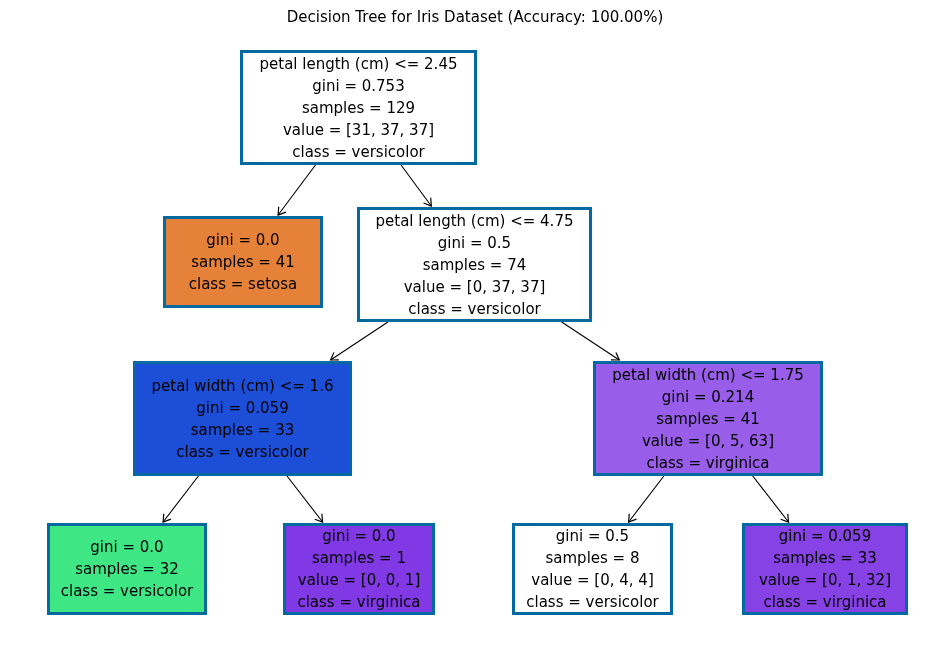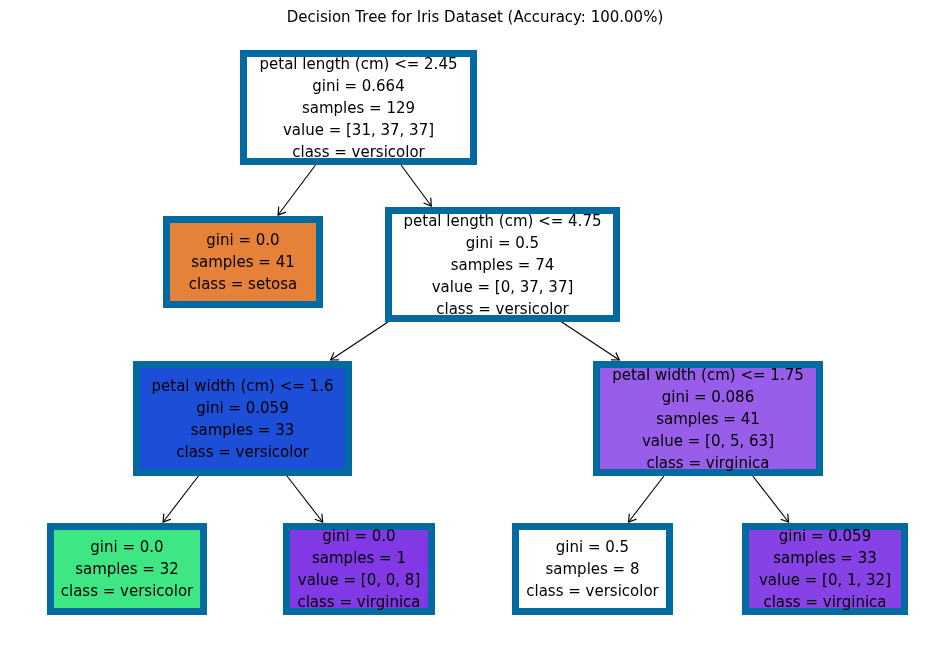--- a/index.html
+++ b/index.html
@@ -28,21 +28,21 @@
     position: absolute;
     left: 0;
     top: 0;
     width: 950px;
     height: 658px;
     pointer-events: none;
   }
   .node {
     position: absolute;
     box-sizing: border-box;
-    border: 7px solid #0369a1;
+    border: 3px solid #0369a1;
     display: flex;
     flex-direction: column;
     justify-content: center;
     align-items: center;
     text-align: center;
     color: #000000;
   }
   .node-line {
     font-size: 15px;
     line-height: 22px;
@@ -66,64 +66,65 @@
       <line x1="387.9" y1="322.0" x2="330.6" y2="360.0" stroke="#000000" stroke-width="1.1" marker-end="url(#arrowhead)"></line>
       <line x1="561.7" y1="322.0" x2="619.3" y2="360.0" stroke="#000000" stroke-width="1.1" marker-end="url(#arrowhead)"></line>
       <line x1="198.4" y1="476.0" x2="163.1" y2="522.0" stroke="#000000" stroke-width="1.1" marker-end="url(#arrowhead)"></line>
       <line x1="287.0" y1="476.0" x2="322.6" y2="522.0" stroke="#000000" stroke-width="1.1" marker-end="url(#arrowhead)"></line>
       <line x1="663.9" y1="476.0" x2="628.6" y2="522.0" stroke="#000000" stroke-width="1.1" marker-end="url(#arrowhead)"></line>
       <line x1="752.7" y1="476.0" x2="788.5" y2="522.0" stroke="#000000" stroke-width="1.1" marker-end="url(#arrowhead)"></line>
     </svg>
 
   <div class="node" style="left: 240px; top: 50px; width: 237px; height: 115px; background: rgb(255, 255, 255);">
       <div class="node-line">petal length (cm) &lt;= 2.45</div>
-      <div class="node-line">gini = 0.664</div>
+      <div class="node-line">gini = 0.753</div>
       <div class="node-line">samples = 129</div>
       <div class="node-line">value = [31, 37, 37]</div>
       <div class="node-line">class = versicolor</div>
     </div>
   <div class="node" style="left: 163px; top: 216px; width: 160px; height: 92px; background: rgb(229, 129, 57);">
       <div class="node-line">gini = 0.0</div>
       <div class="node-line">samples = 41</div>
       <div class="node-line">class = setosa</div>
     </div>
-  <div class="node" style="left: 357px; top: 207px; width: 235px; height: 115px; background: rgb(255, 255, 255); margin-left: 28px;">
+  <div class="node" style="left: 357px; top: 207px; width: 235px; height: 115px; background: rgb(255, 255, 255);">
       <div class="node-line">petal length (cm) &lt;= 4.75</div>
       <div class="node-line">gini = 0.5</div>
       <div class="node-line">samples = 74</div>
       <div class="node-line">value = [0, 37, 37]</div>
       <div class="node-line">class = versicolor</div>
     </div>
   <div class="node" style="left: 133px; top: 361px; width: 219px; height: 115px; background: #1d4ed8;">
       <div class="node-line">petal width (cm) &lt;= 1.6</div>
       <div class="node-line">gini = 0.059</div>
       <div class="node-line">samples = 33</div>
       <div class="node-line">class = versicolor</div>
     </div>
   <div class="node" style="left: 593px; top: 361px; width: 230px; height: 115px; background: rgb(152, 93, 233);">
       <div class="node-line">petal width (cm) &lt;= 1.75</div>
-      <div class="node-line">gini = 0.086</div>
+      <div class="node-line">gini = 0.214</div>
       <div class="node-line">samples = 41</div>
       <div class="node-line">value = [0, 5, 63]</div>
       <div class="node-line">class = virginica</div>
     </div>
   <div class="node" style="left: 47px; top: 523px; width: 160px; height: 92px; background: rgb(62, 230, 132);">
       <div class="node-line">gini = 0.0</div>
       <div class="node-line">samples = 32</div>
       <div class="node-line">class = versicolor</div>
     </div>
   <div class="node" style="left: 283px; top: 523px; width: 152px; height: 92px; background: rgb(129, 57, 229);">
       <div class="node-line">gini = 0.0</div>
       <div class="node-line">samples = 1</div>
-      <div class="node-line">value = [0, 0, 8]</div>
+      <div class="node-line">value = [0, 0, 1]</div>
       <div class="node-line">class = virginica</div>
     </div>
   <div class="node" style="left: 512px; top: 523px; width: 161px; height: 92px; background: rgb(255, 255, 255);">
       <div class="node-line">gini = 0.5</div>
       <div class="node-line">samples = 8</div>
+      <div class="node-line">value = [0, 4, 4]</div>
       <div class="node-line">class = versicolor</div>
     </div>
   <div class="node" style="left: 742px; top: 523px; width: 166px; height: 92px; background: rgb(135, 66, 230);">
       <div class="node-line">gini = 0.059</div>
       <div class="node-line">samples = 33</div>
       <div class="node-line">value = [0, 1, 32]</div>
       <div class="node-line">class = virginica</div>
     </div>
 </div>
 

